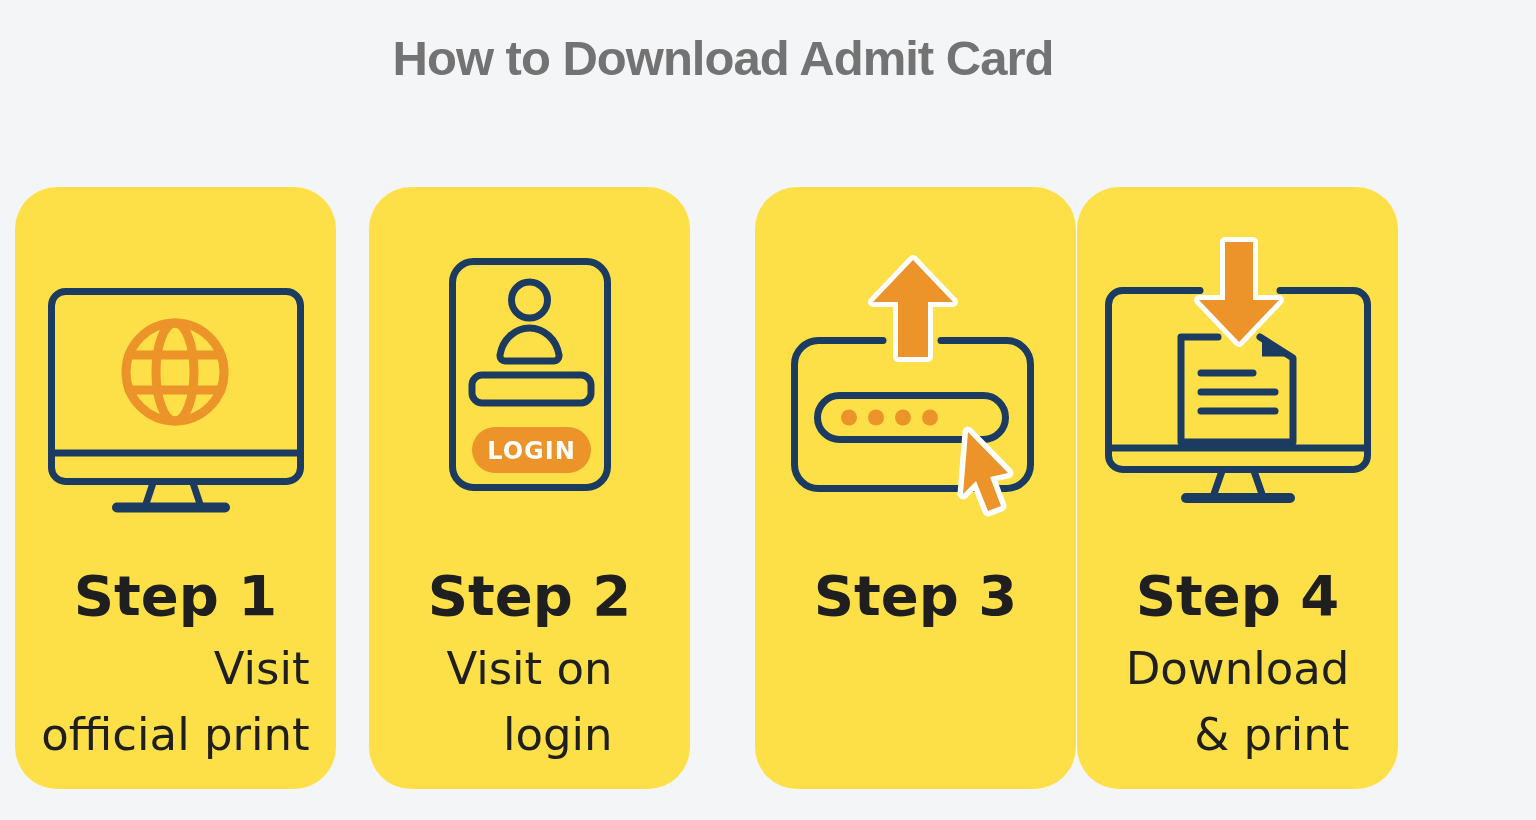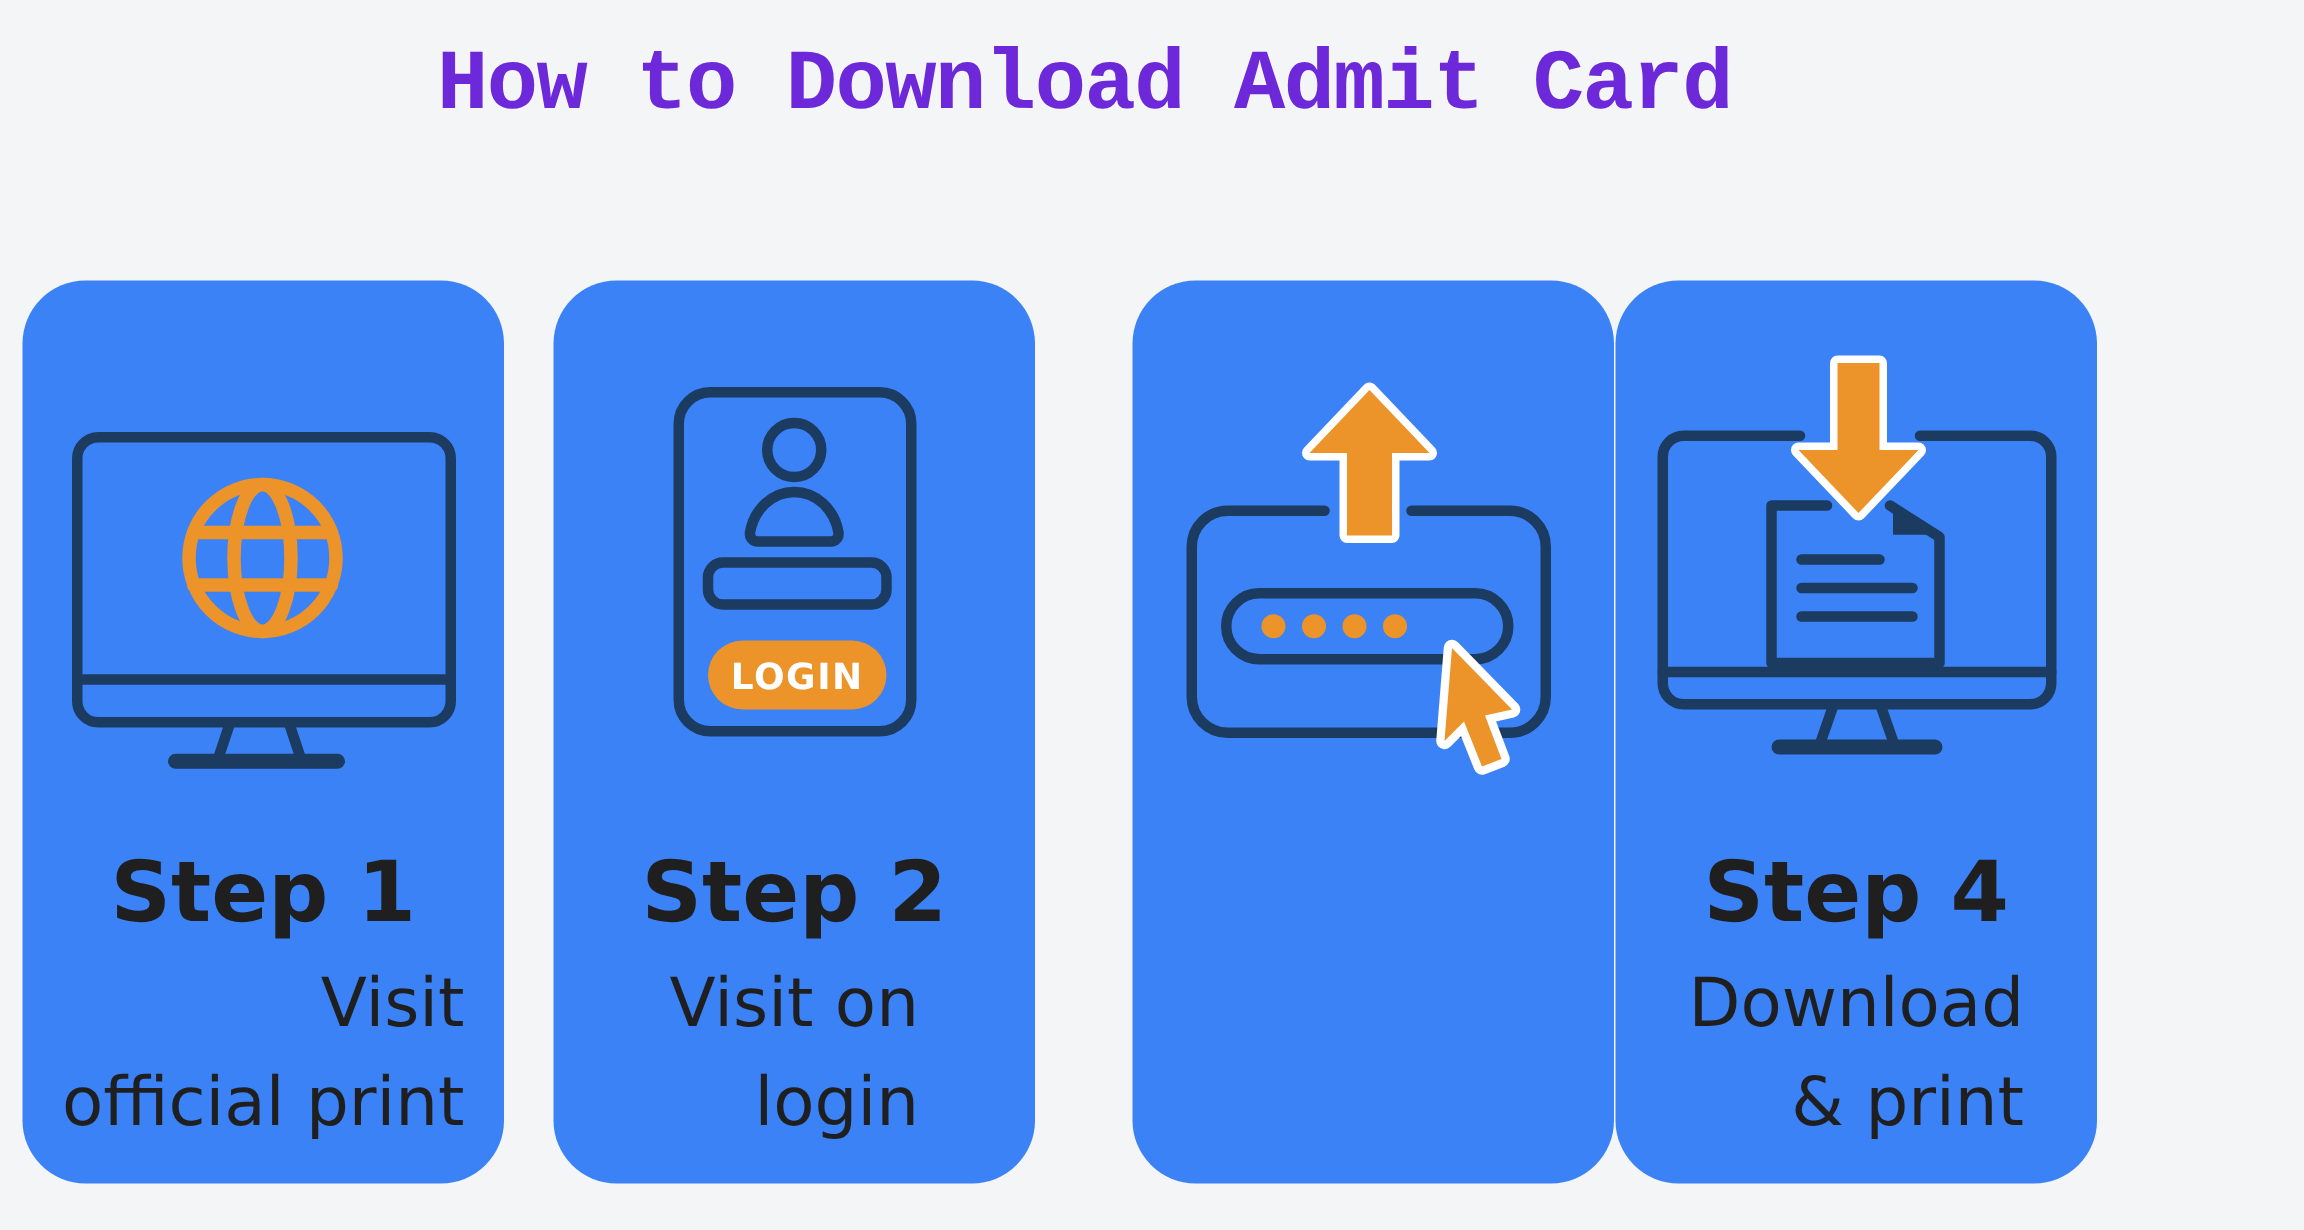--- a/index.html
+++ b/index.html
@@ -4,28 +4,28 @@
 <style>
   html,body{margin:0;padding:0;}
   body{
     width:1536px;height:820px;position:relative;overflow:hidden;
     background:#f4f5f6;
     font-family:"DejaVu Sans",sans-serif;
   }
   .title{
     position:absolute;top:12px;left:0;right:90px;
     text-align:center;
-    font-family:Liberation Mono, monospace;
-    font-weight:700;font-size:57px;line-height:92px;
-    color:#6d28d9;letter-spacing:-1px;
+    font-family:Liberation Sans, sans-serif;
+    font-weight:700;font-size:49px;line-height:92px;
+    color:#737373;letter-spacing:-1px;
     margin:0;
   }
   .card{
     position:absolute;top:187px;width:321px;height:602px;
-    background:#3b82f6;border-radius:42px;
+    background:#fde047;border-radius:42px;
     display:flex;flex-direction:column;align-items:center;
   }
   .c1{left:15px}.c2{left:369px}.c3{left:755px}.c4{left:1077px}
   .icon-slot{
     height:338px;width:100%;
     display:flex;justify-content:center;align-items:flex-start;
     box-sizing:border-box;
   }
   .c1 .icon-slot{padding-top:101px}
   .c2 .icon-slot{padding-top:71px}
@@ -113,20 +113,21 @@
         <g>
           <path d="M127,8 L167,50 H142 V105 H112 V50 H87 Z" fill="none" stroke="#ffffff" stroke-width="10" stroke-linejoin="round"></path>
           <path d="M127,8 L167,50 H142 V105 H112 V50 H87 Z" fill="#ec9329"></path>
         </g>
         <g>
           <path d="M182,180 L177,242 L190,229 L202,259 L215,254 L204,225 L222,221 Z" fill="none" stroke="#ffffff" stroke-width="11" stroke-linejoin="round"></path>
           <path d="M182,180 L177,242 L190,229 L202,259 L215,254 L204,225 L222,221 Z" fill="#ec9329"></path>
         </g>
       </svg>
     </div>
+    <div class="step-label">Step 3</div>
     <div class="step-desc">
       <br>
     </div>
   </section>
 
   <section class="card c4">
     <div class="icon-slot">
       <svg width="266" height="272" viewBox="0 0 266 272">
         <g stroke="#1c3b60" stroke-width="7" fill="none" stroke-linecap="round">
           <path d="M175,50.5 H248.5 A14,14 0 0 1 262.5,64.5 V215.5 A14,14 0 0 1 248.5,229.5 H17.5 A14,14 0 0 1 3.5,215.5 V64.5 A14,14 0 0 1 17.5,50.5 H95"></path>

